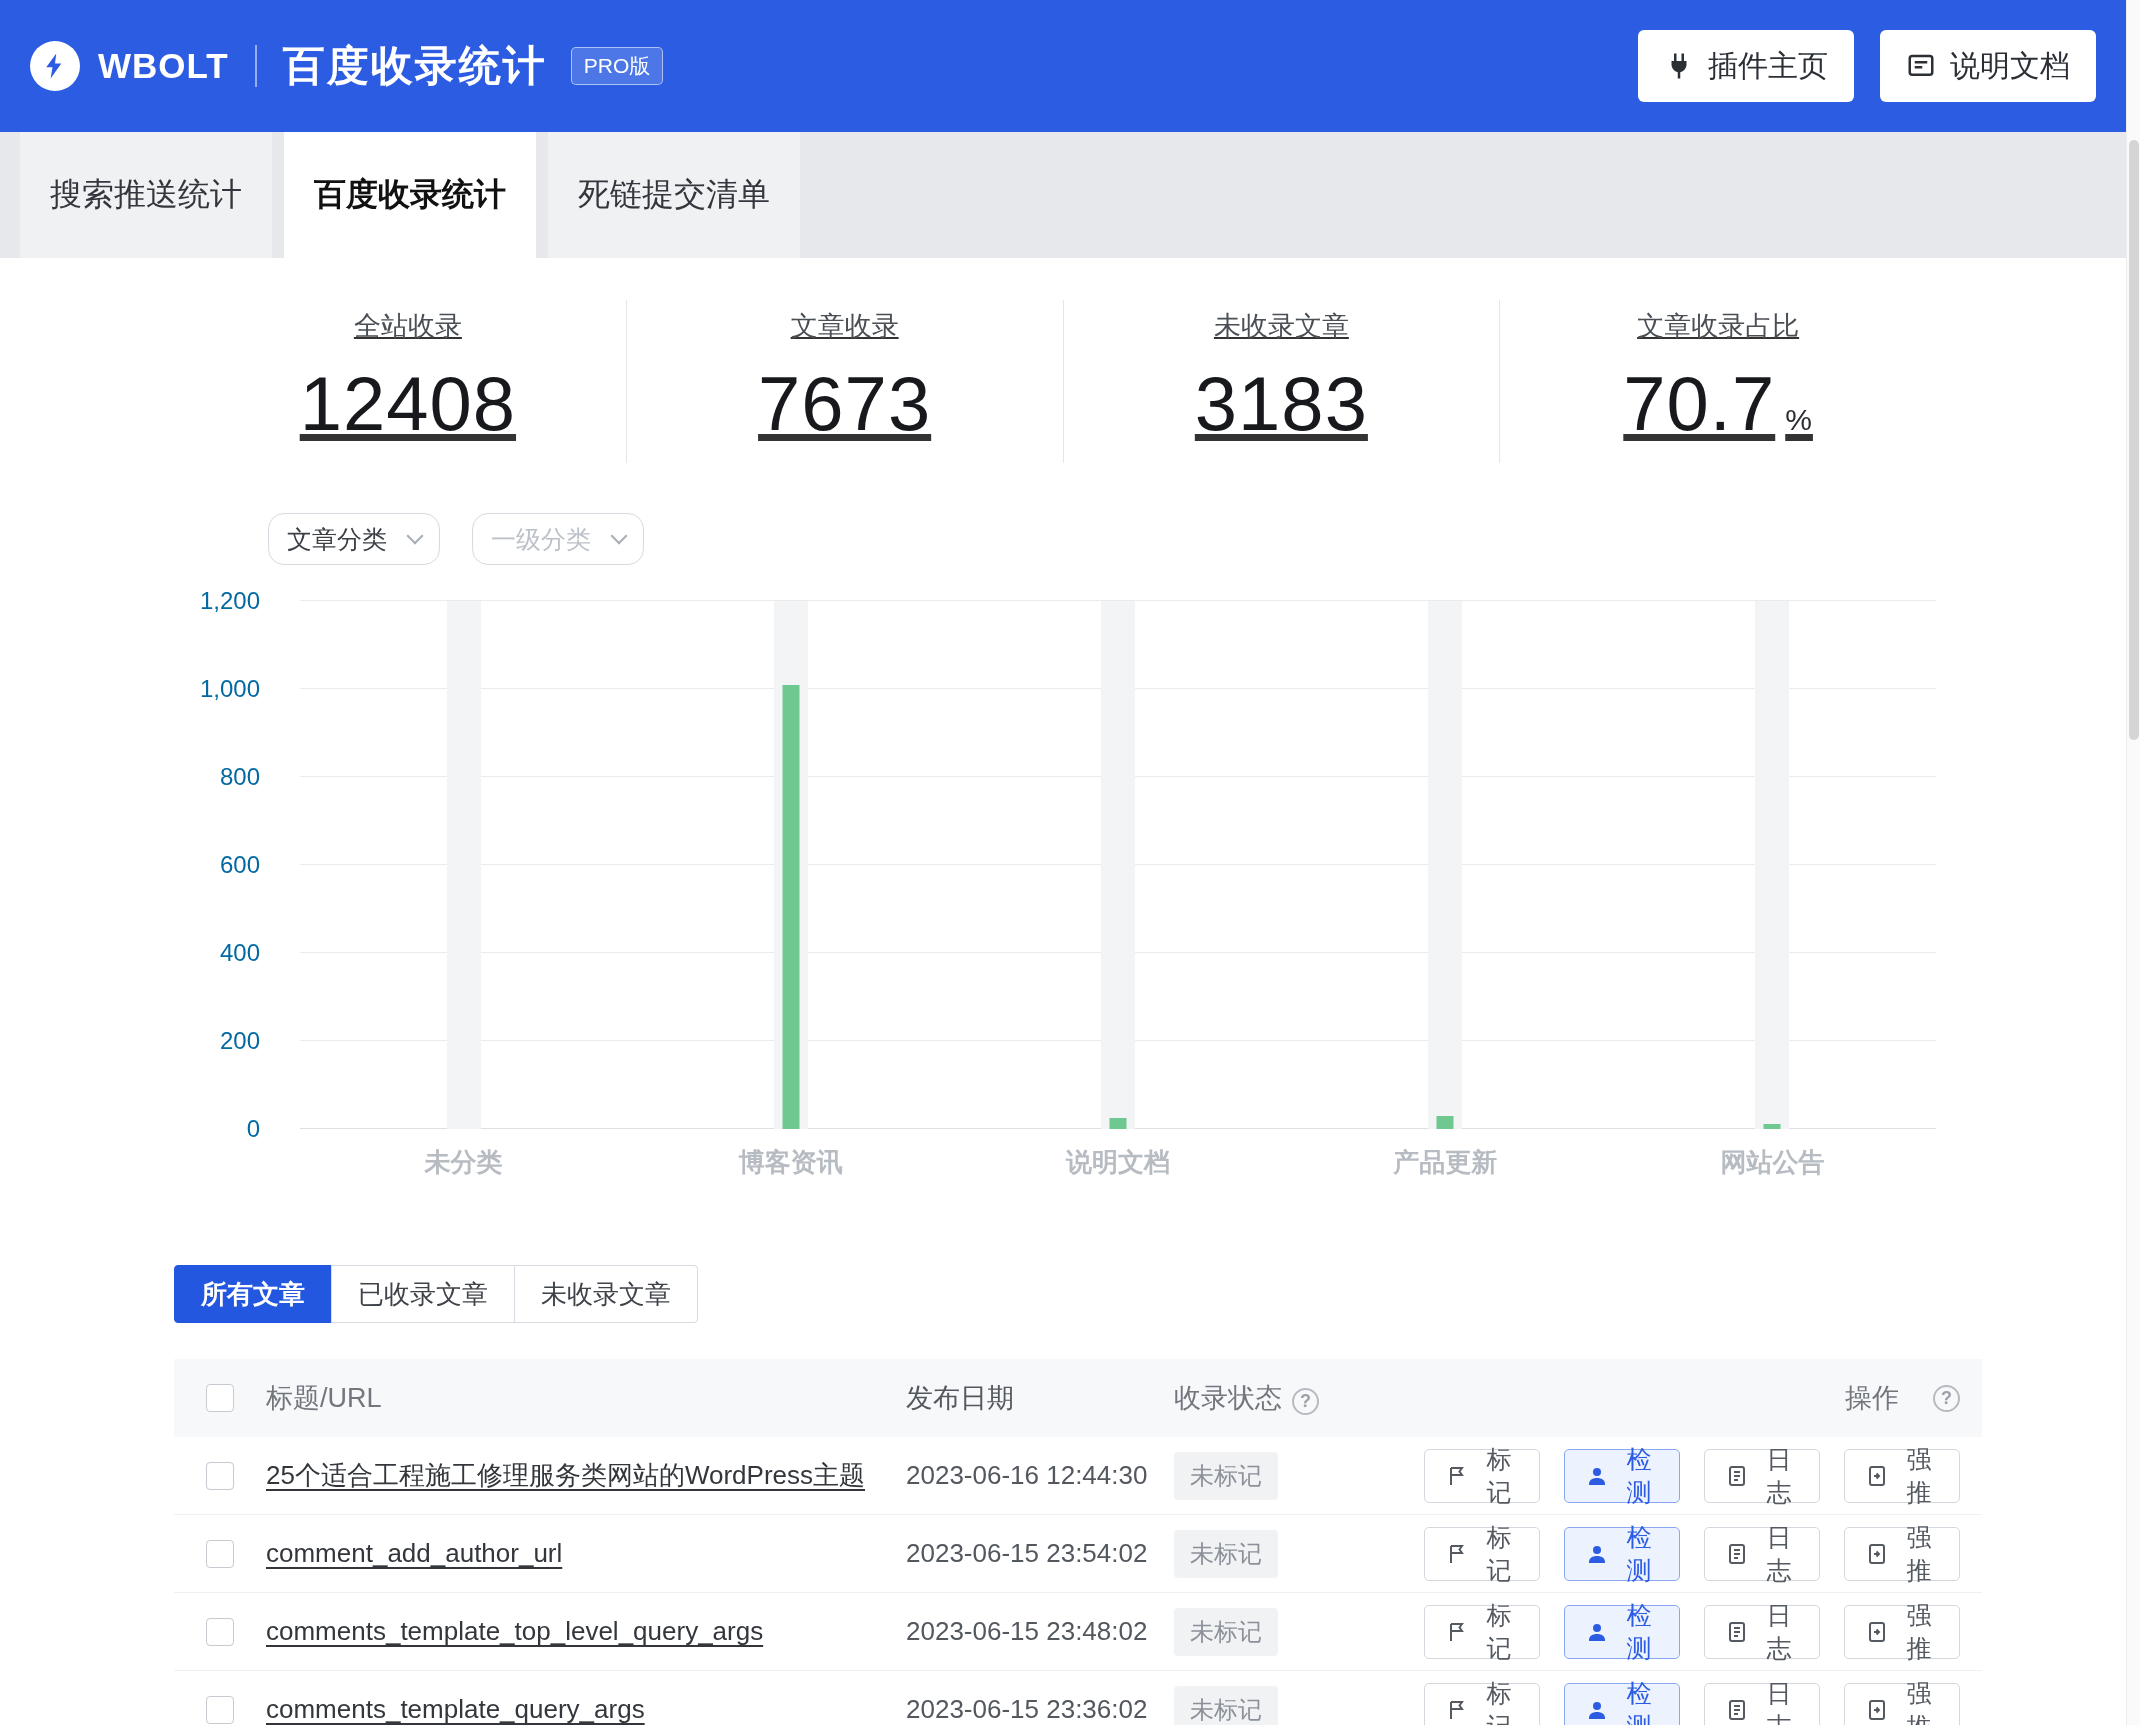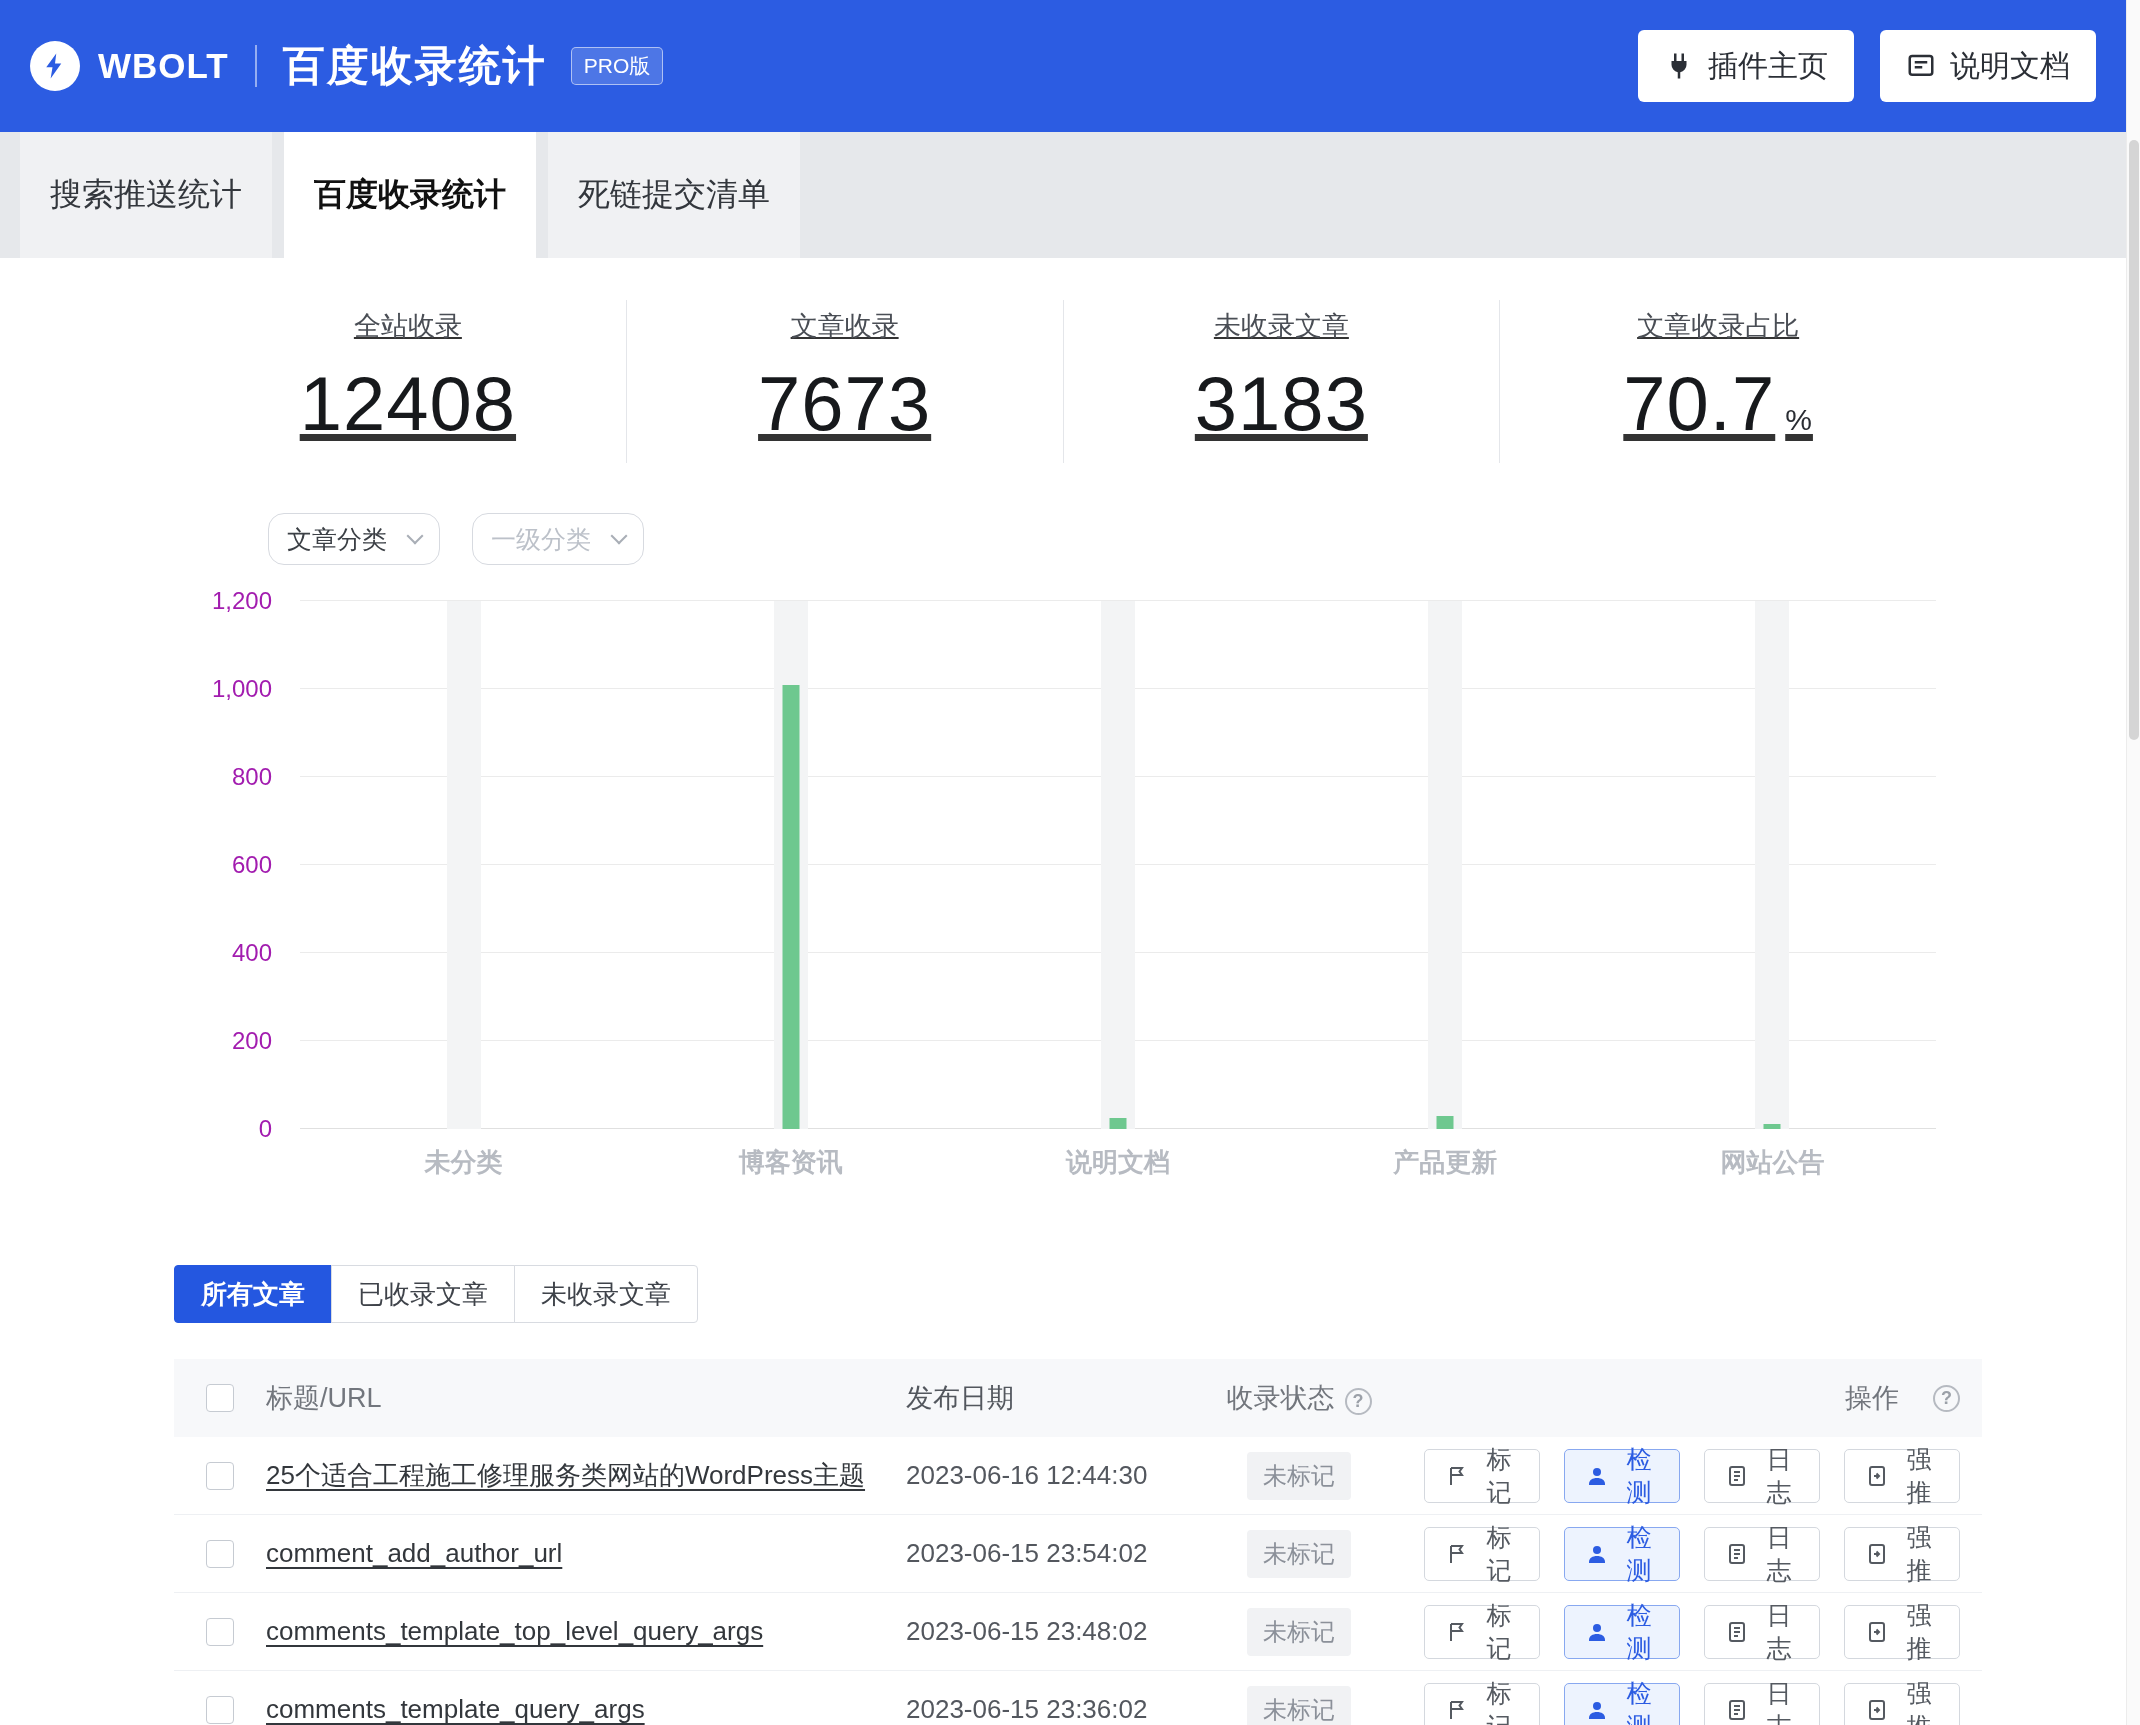--- a/index.html
+++ b/index.html
@@ -54,22 +54,22 @@
   .select { height:52px; min-width:150px; border:1px solid #d7dae0; border-radius:16px;
     display:flex; align-items:center; padding:0 18px; font-size:25px; color:#3c4046;
     background:#fff; cursor:pointer; }
   .select .chev { width:12px; height:12px; border-right:2px solid #a9aeb6;
     border-bottom:2px solid #a9aeb6; transform:rotate(45deg); margin-left:22px; margin-top:-6px; }
   .select.disabled { color:#bcc1c9; }
 
   
   .chart { position:relative; margin-top:36px; height:586px; }
   .y-axis { position:absolute; left:0; top:0; width:272px; height:528px; }
-  .ytick { position:absolute; right:0; transform:translateY(50%);
-    font-size:24px; color:#a21caf; }
+  .ytick { position:absolute; right:12px; transform:translateY(50%);
+    font-size:24px; color:#0369a1; }
   .plot { position:absolute; left:300px; right:190px; top:0; height:528px; }
   .gridline { position:absolute; left:0; right:0; height:1px; background:#ebebeb; }
   .gridline.zero { background:#e0e0e0; }
   .columns { position:absolute; left:0; right:0; top:0; bottom:0; display:flex; }
   .column { flex:1; position:relative;font-weight:bold; }
   .band { position:absolute; left:50%; top:0; bottom:0; width:34px;
     transform:translateX(-50%); }
   .bar { position:absolute; left:50%; bottom:0; width:17px; transform:translateX(-50%); }
   .cat-label { position:absolute; top:calc(100% + 16px); left:50%; transform:translateX(-50%);
     white-space:nowrap; font-size:26px; color:#b7bbc2; }
@@ -85,21 +85,21 @@
 
   
   .table { margin:36px 144px 0 174px; }
   .thead { display:flex; align-items:center; height:78px; background:#f7f8fa;
     color:#72767d; font-size:27px; }
   .trow { display:flex; align-items:center; height:78px; border-bottom:1px solid #eef0f3;
     font-size:26px; background:#fff; }
   .col-check { width:92px; display:flex; justify-content:center; }
   .col-title { width:640px; white-space:nowrap; overflow:hidden; }
   .col-date { width:268px; color:#53575e; }
-  .col-status { width:250px;text-align:center; }
+  .col-status { width:250px; }
   .col-actions { flex:1; display:flex; align-items:center; justify-content:flex-end;
     gap:24px; padding-right:22px; }
   .cb { appearance:none; -webkit-appearance:none; width:28px; height:28px;
     border:1px solid #c6cbd2; border-radius:4px; background:#fff; cursor:pointer; margin:0; }
   .title-link { color:#33373c; text-decoration:underline; text-underline-offset:5px; cursor:pointer; }
   .status-badge { display:inline-block; background:#f1f2f4; color:#8b9099;
     font-size:24px; padding:8px 16px; border-radius:4px; }
   .act-btn { height:54px; display:flex; align-items:center; gap:10px; padding:0 20px;
     border-radius:5px; font-size:25px; background:#fff; border:1px solid #d4d8de;
     color:#555a61; cursor:pointer; font-family:inherit; }

